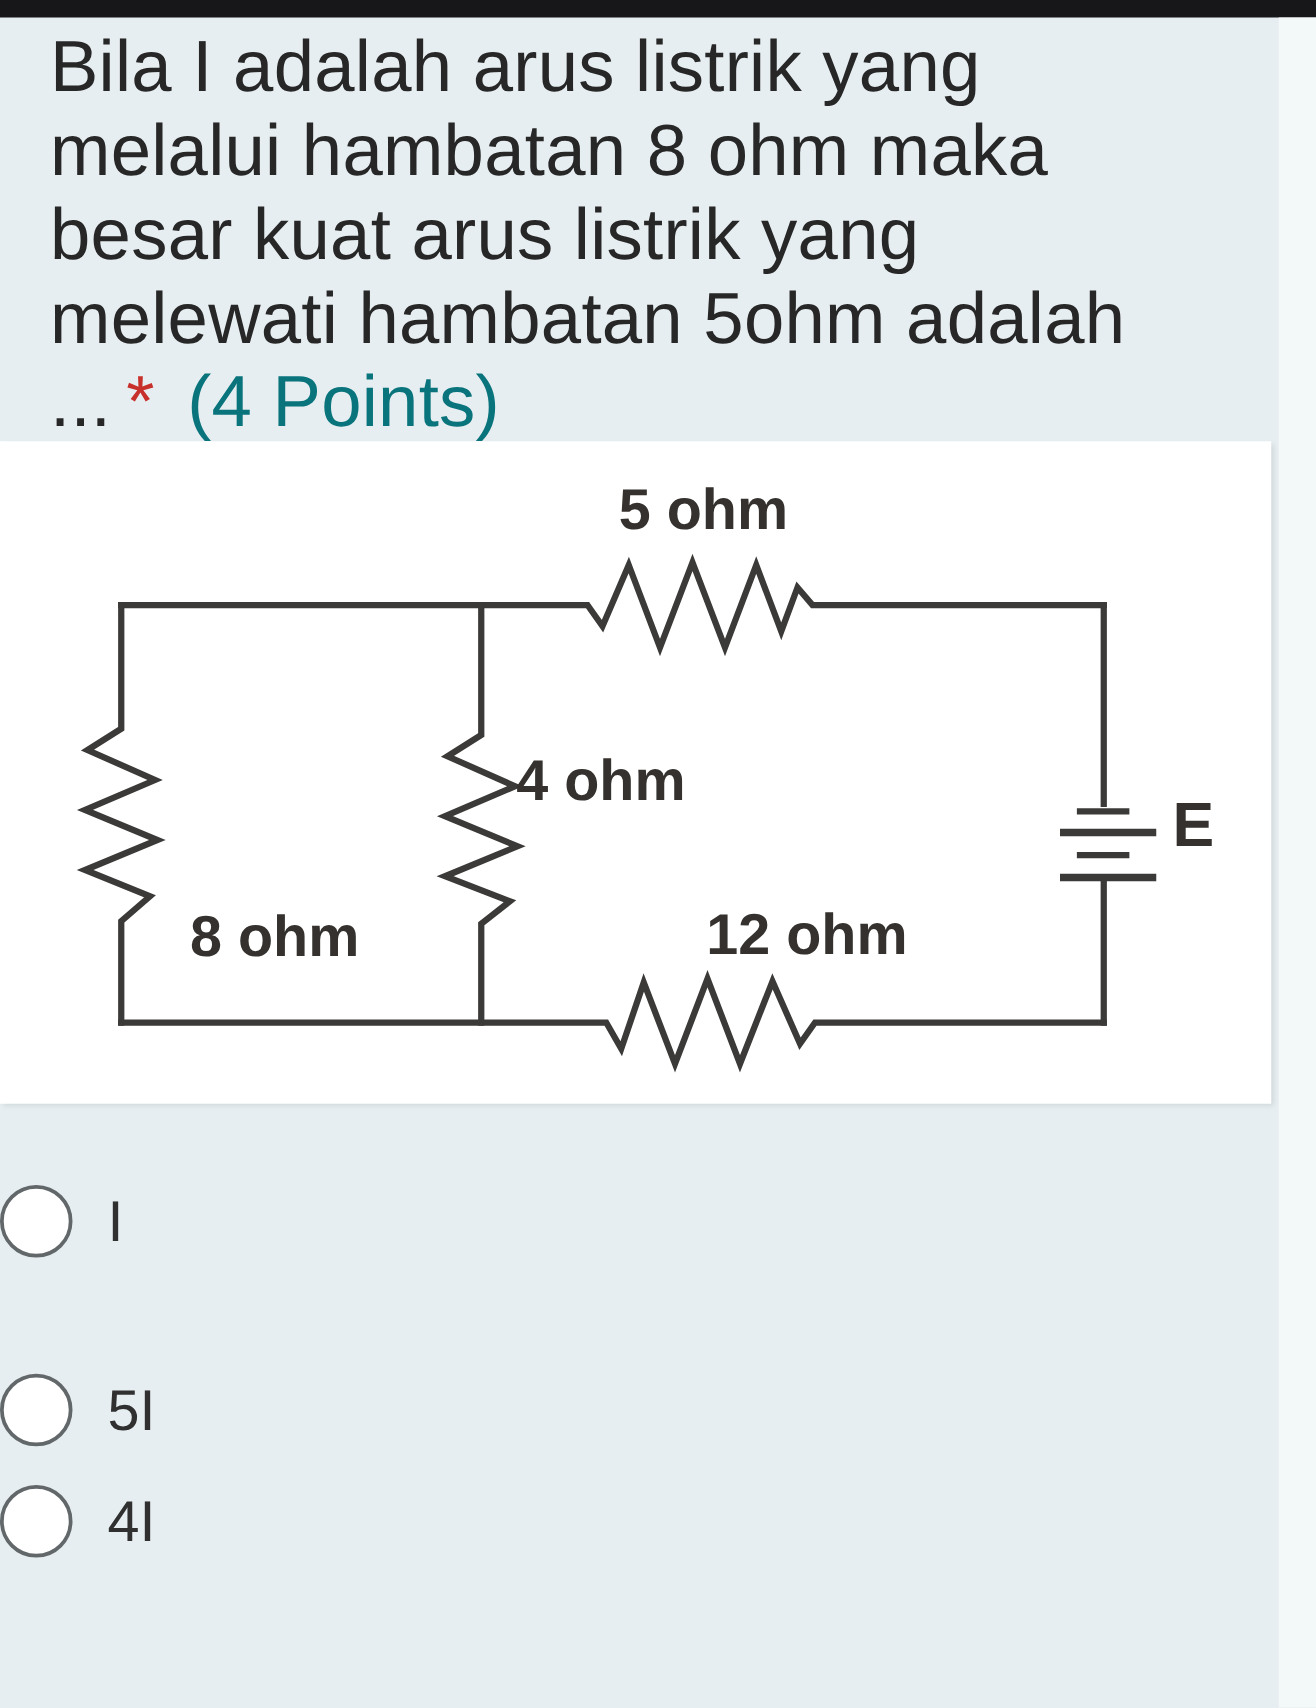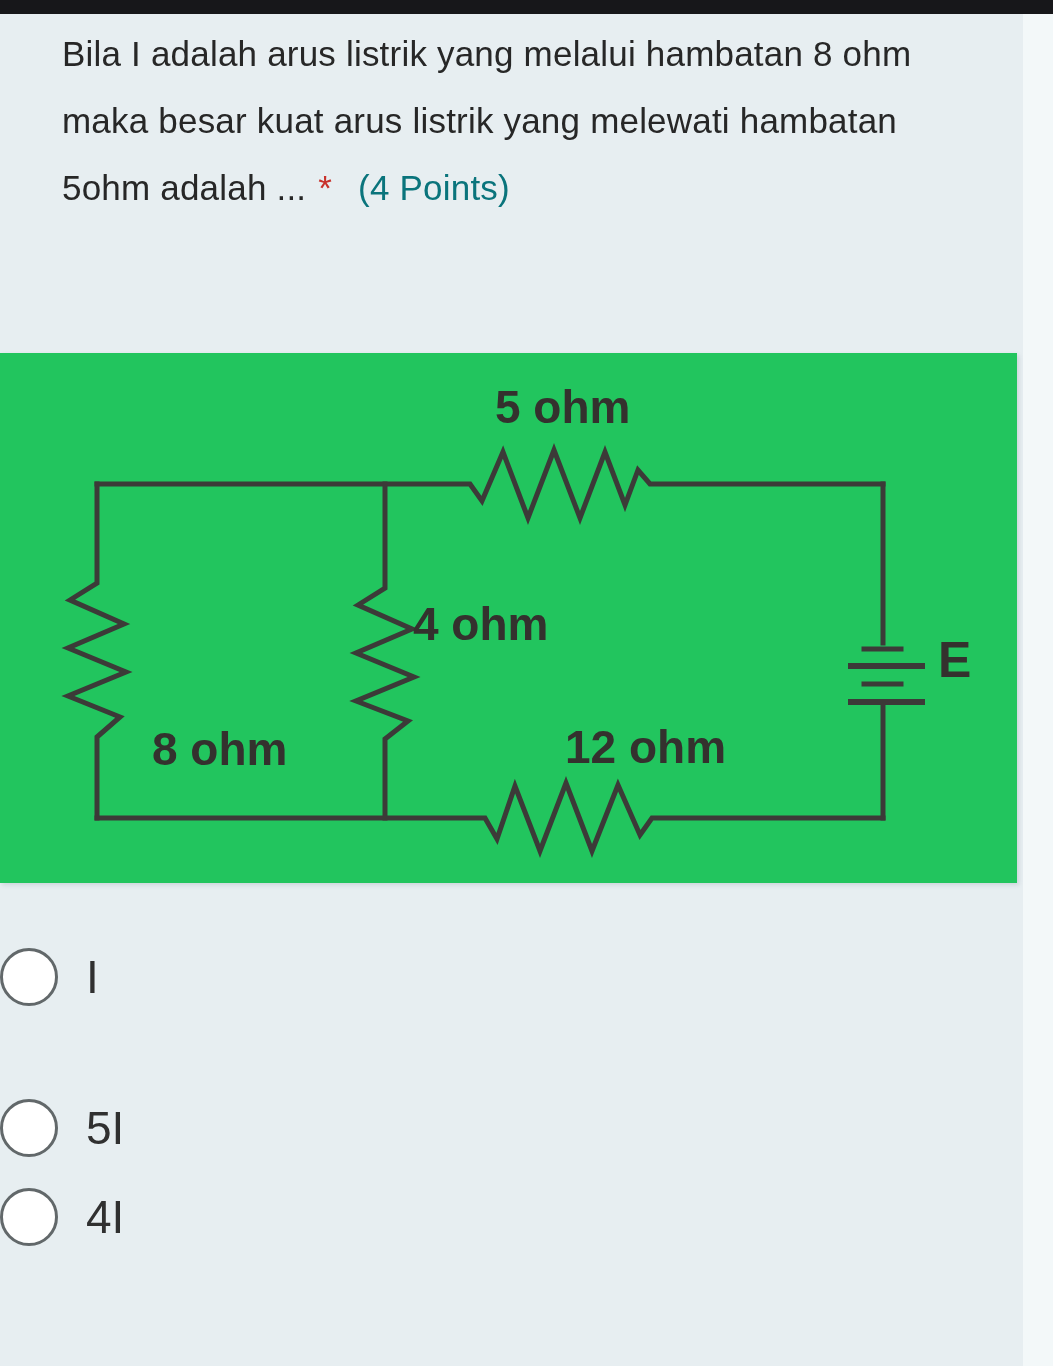--- a/index.html
+++ b/index.html
@@ -11,29 +11,29 @@
   }
   .topbar{
     position:absolute;left:0;top:0;width:1053px;height:14px;
     background:#17171a;
   }
   .right-strip{
     position:absolute;right:0;top:14px;width:30px;height:1352px;
     background:#f3f8f9;
   }
   .question{
-    position:absolute;left:62px;top:20px;width:932px;
-    font-size:35px;line-height:67px;color:#272727;
+    position:absolute;left:40px;top:20px;width:932px;
+    font-size:58px;line-height:67px;color:#272727;
     letter-spacing:0.2px;
   }
   .question .req{color:#c8312b;margin-left:12px;}
   .question .pts{color:#0a747c;margin-left:26px;}
   .figure-panel{
     position:absolute;left:0;top:353px;width:1017px;height:530px;
-    background:#22c55e;
+    background:#ffffff;
     box-shadow:2px 2px 4px rgba(90,110,120,0.18);
   }
   .circuit-svg{position:absolute;left:0;top:0;}
   .circuit-svg text{
     font-family:"Liberation Sans", sans-serif;
     font-weight:bold;font-size:46px;fill:#34312e;
   }
   .circuit-svg .batt-label{font-size:50px;}
   .option-row{
     position:absolute;left:0;width:700px;height:62px;

